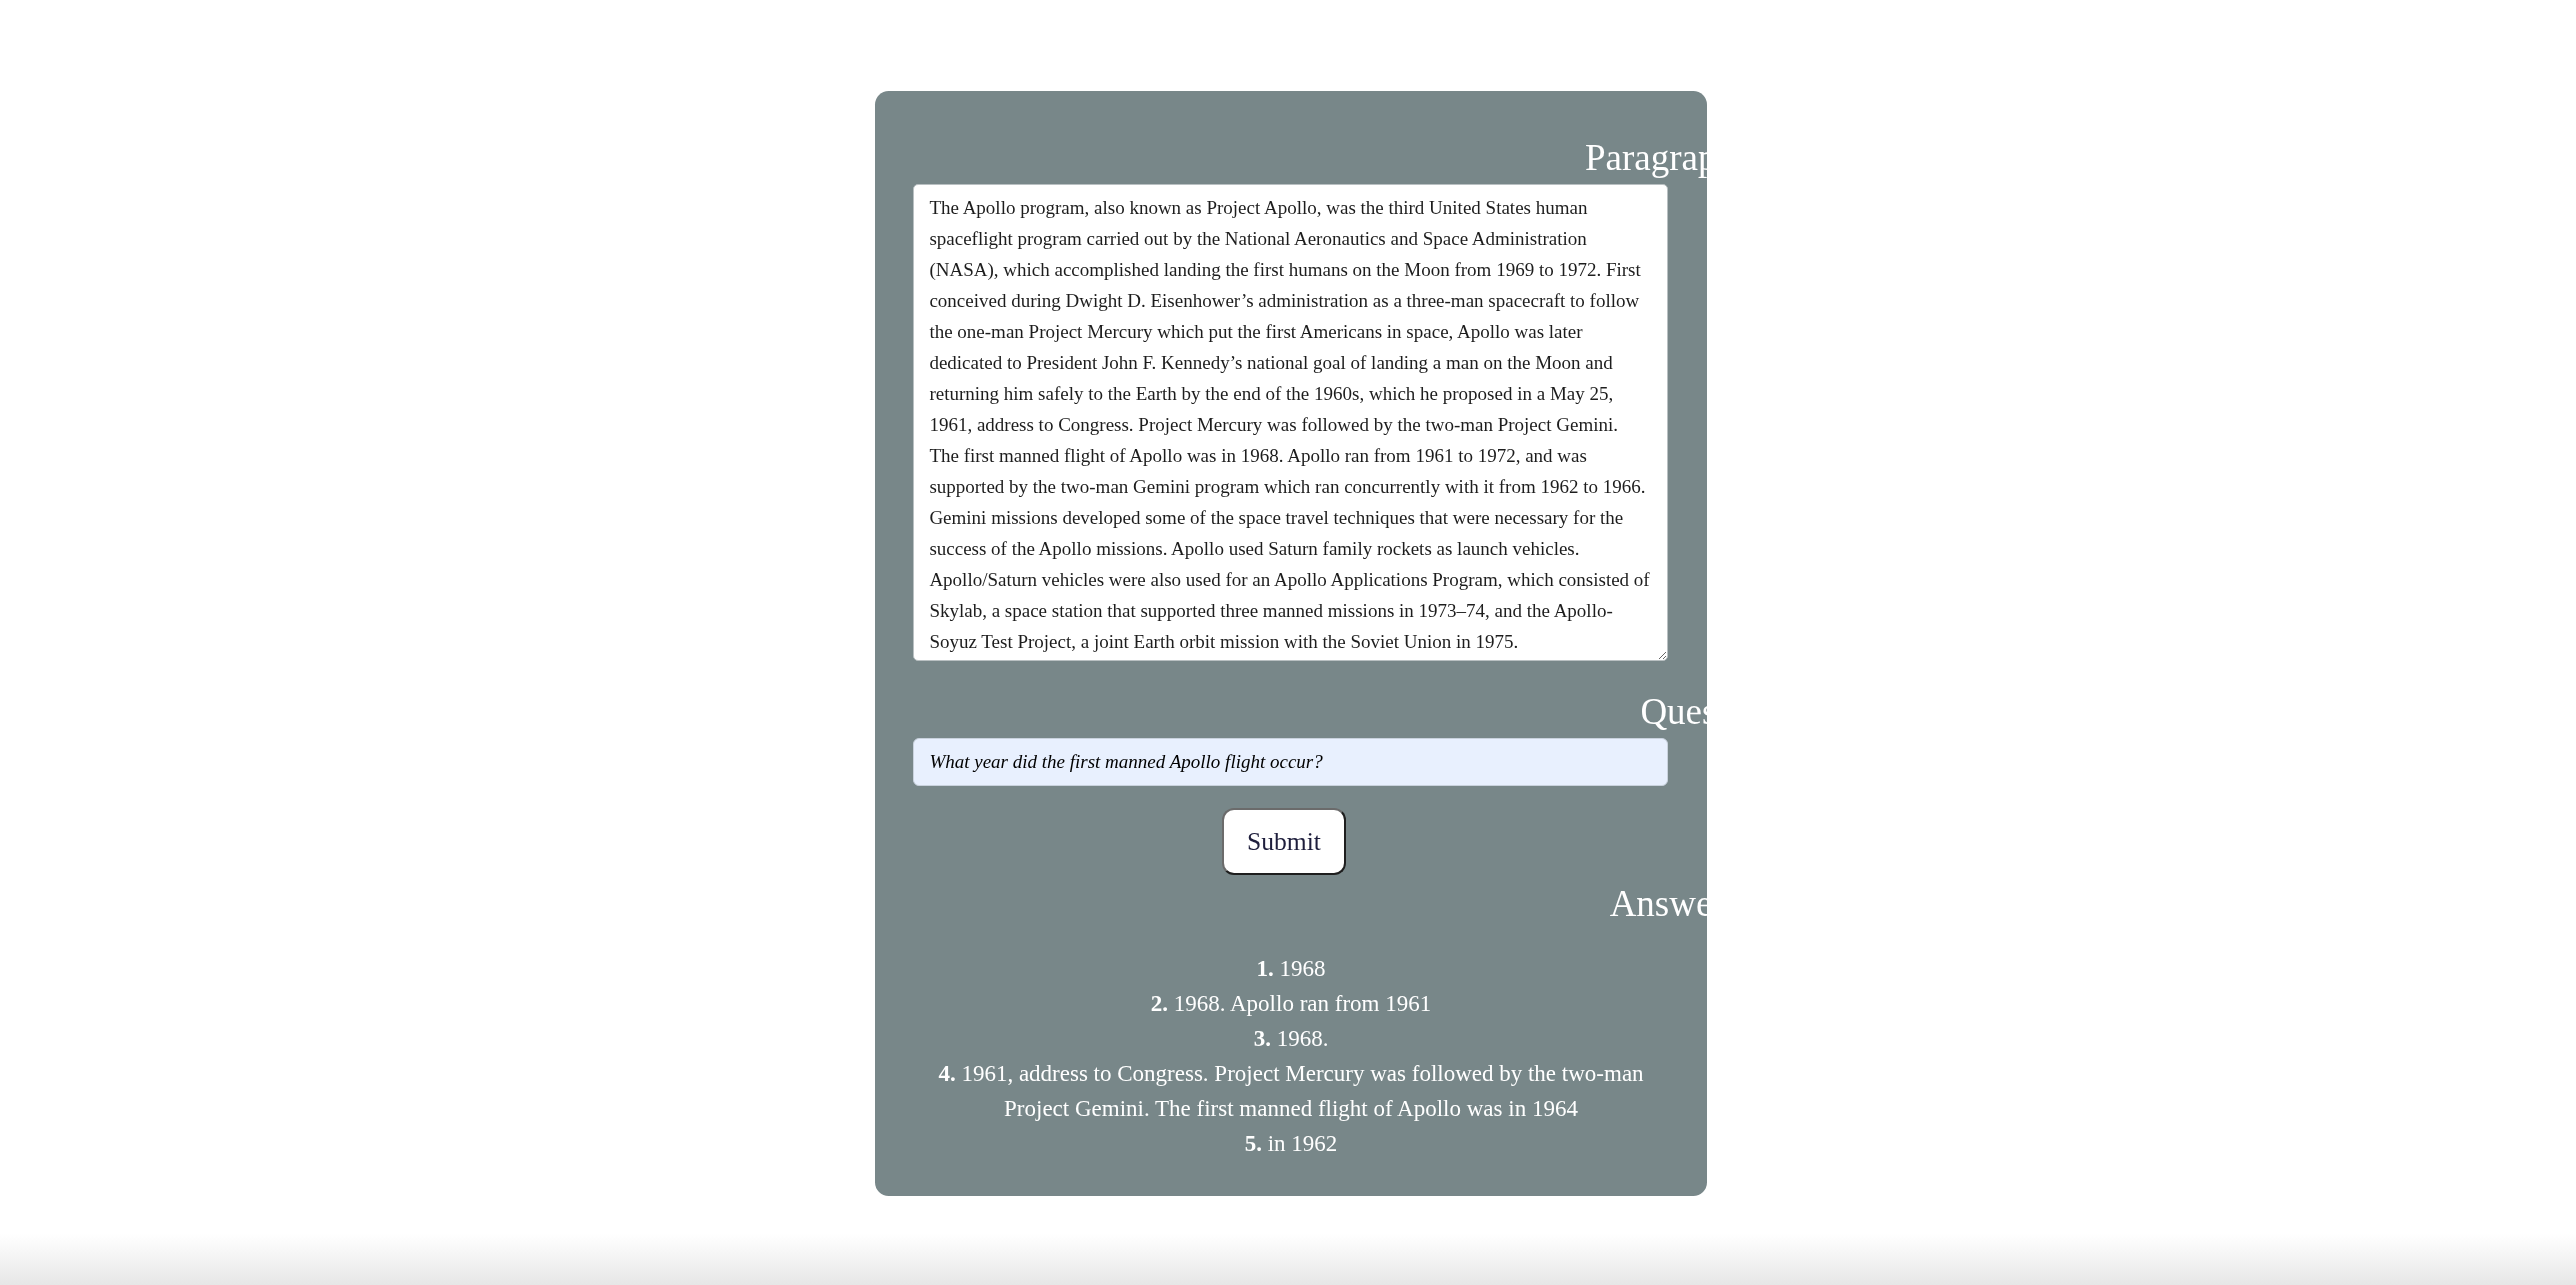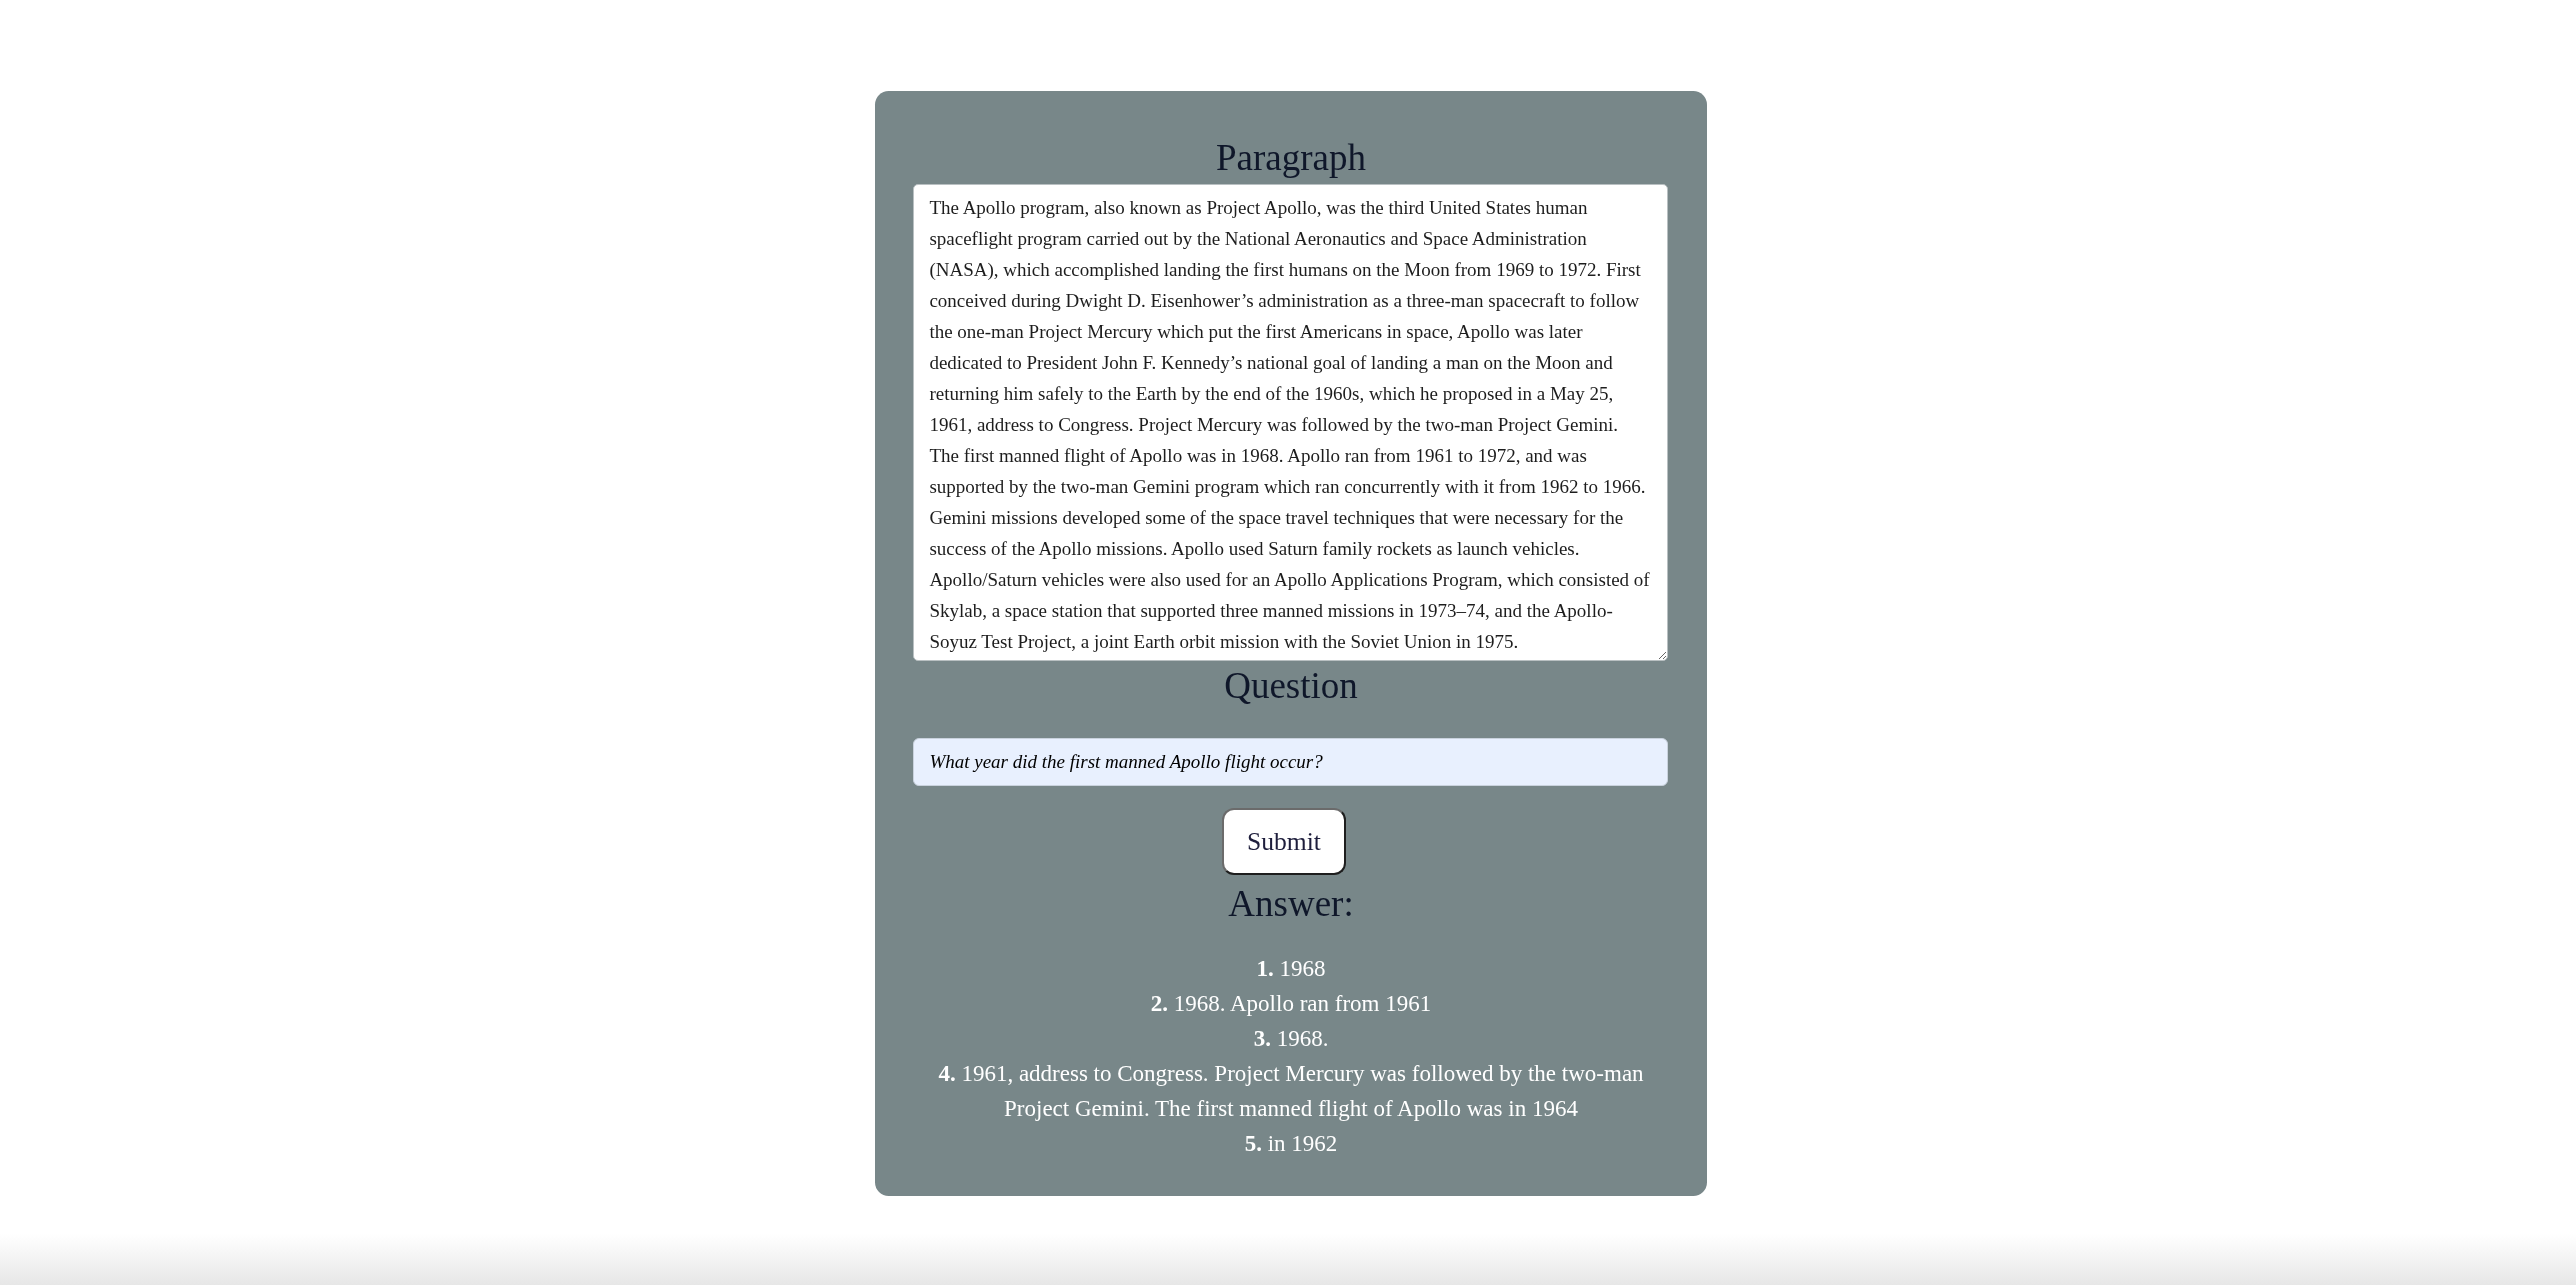--- a/index.html
+++ b/index.html
@@ -10,25 +10,25 @@
   }
   .bottom-shade {
     position:absolute; left:0; right:0; bottom:0; height:51px;
     background:linear-gradient(to bottom, rgba(255,255,255,0), rgba(228,228,228,0.9));
   }
   .card {
     position:absolute; left:875px; top:91px; width:832px; height:1105px;
     background:#788789; border-radius:13.7px;
   }
   .heading {
-    position:absolute; left:0; width:100%; text-align:center;
-    color:#0f172a; font-size:37px; font-weight:normal; margin:0; line-height:1;
+    position:absolute; left:0; width:100%; text-align:right;
+    color:#ffffff; font-size:37px; font-weight:normal; margin:0; line-height:1;padding-left:28px;
   }
   .h-paragraph { top:48px; }
-  .h-question { top:576px; }
+  .h-question { top:602px;margin-left:39px; }
   .h-answer { top:794px; }
   .paragraph-box {
     position:absolute; left:38px; top:93px; width:755px; height:477px;
     box-sizing:border-box; background:#ffffff; border:0.9px solid #b9c0c2;
     border-radius:5.1px; padding:6.8px 17px 6.8px 15.4px;
     font-family:"Liberation Serif", serif; font-size:19px; line-height:31px;
     color:#1d1d1d; resize:both; overflow:hidden; outline:none;
   }
   .question-input {
     position:absolute; left:38px; top:647px; width:755px; height:48px;

